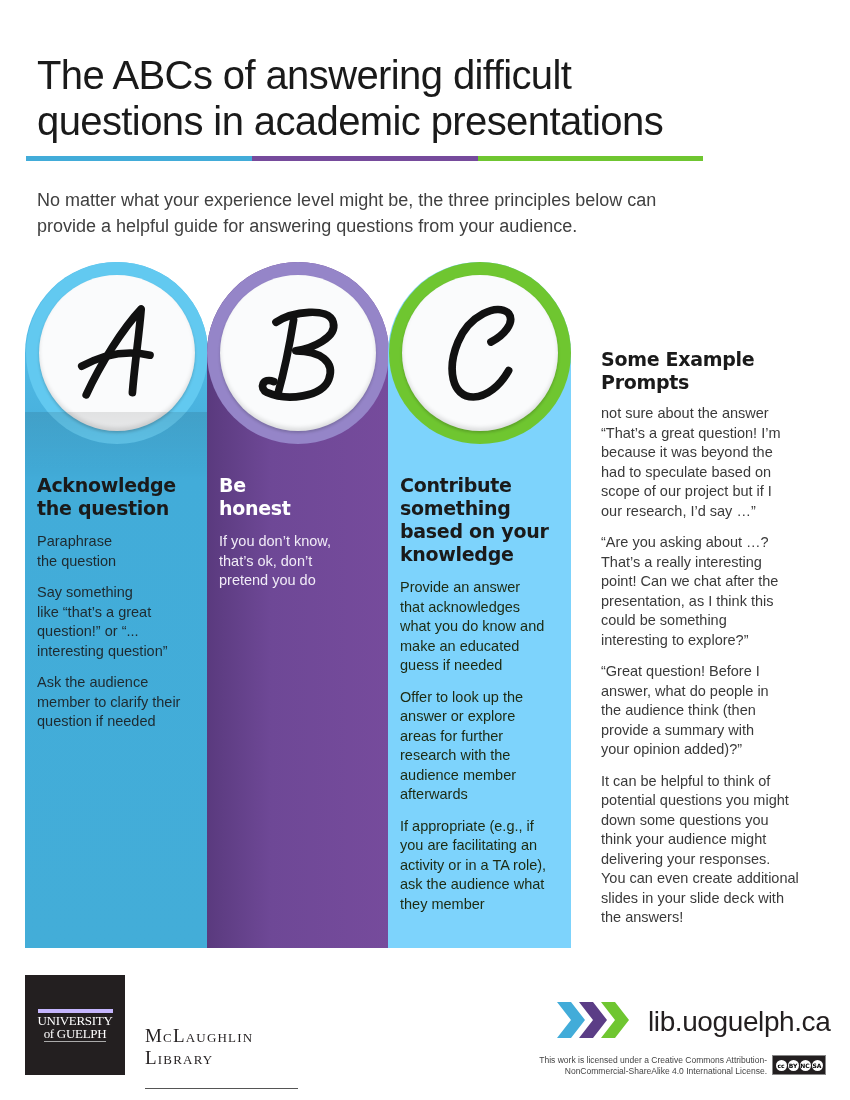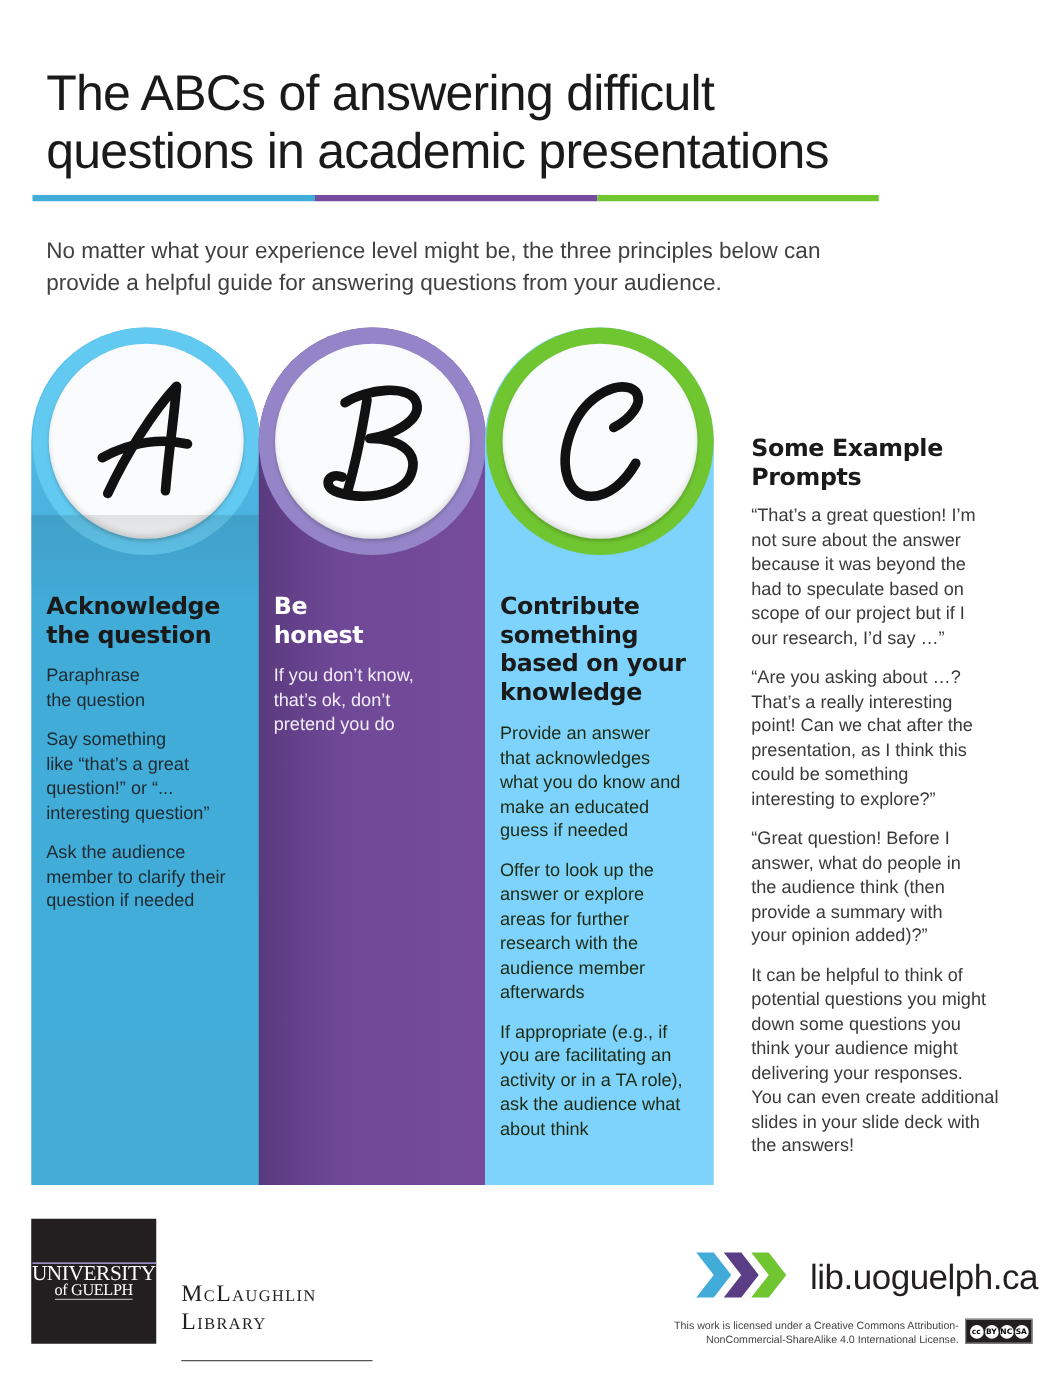--- a/index.html
+++ b/index.html
@@ -72,21 +72,21 @@
     }
     .prompts h3 span { display: block; }
     .prompts p { font-size: 14.5px; line-height: 19.5px; margin: 0 0 12px 0; color: #3a3a3a; }
     .prompts p span { display: block; white-space: nowrap; }
 
     .uog-logo {
       position: absolute; left: 25px; top: 975px; width: 100px; height: 100px; background: #231f20;
       display: flex; flex-direction: column; align-items: center; justify-content: center;
       color: #fff; font-family: "Liberation Serif", serif;
     }
-    .uog-logo .l1 { font-size: 17px; letter-spacing: -0.3px; line-height: 13px; border-top: 1px solid #c4b5fd; padding-top: 1px; }
+    .uog-logo .l1 { font-size: 13px; letter-spacing: -0.3px; line-height: 13px; border-top: 4px solid #c4b5fd; padding-top: 1px; }
     .uog-logo .l2 { font-size: 13px; letter-spacing: -0.3px; line-height: 13px; border-bottom: 1px solid #aaa; padding-bottom: 1px; }
     .mcl {
       position: absolute; left: 145px; top: 1025px; width: 153px;
       font-family: "Liberation Serif", serif; color: #231f20; border-bottom: 1px solid #555; padding-bottom: 19px;
     }
     .mcl span { display: block; font-size: 19px; line-height: 22px; font-variant: small-caps; letter-spacing: 1.2px; }
     .chevrons { position: absolute; left: 555px; top: 1000px; width: 80px; height: 40px; }
     .url { position: absolute; left: 648px; top: 1006px; font-size: 28px; color: #231f20; letter-spacing: -0.4px; }
     .license {
       position: absolute; left: 520px; top: 1055px; width: 247px; text-align: right;
@@ -204,33 +204,33 @@
       <span>areas for further</span>
       <span>research with the</span>
       <span>audience member</span>
       <span>afterwards</span>
     </p>
     <p>
       <span>If appropriate (e.g., if</span>
       <span>you are facilitating an</span>
       <span>activity or in a TA role),</span>
       <span>ask the audience what</span>
-      <span>about think</span>
+      <span>they member</span>
     </p>
   </div>
 </section>
 
 <aside class="prompts">
   <h3>
     <span>Some Example</span>
     <span>Prompts</span>
   </h3>
   <p>
+    <span>not sure about the answer</span>
     <span>“That’s a great question! I’m</span>
-    <span>not sure about the answer</span>
     <span>because it was beyond the</span>
     <span>had to speculate based on</span>
     <span>scope of our project but if I</span>
     <span>our research, I’d say …”</span>
   </p>
   <p>
     <span>“Are you asking about …?</span>
     <span>That’s a really interesting</span>
     <span>point! Can we chat after the</span>
     <span>presentation, as I think this</span>

